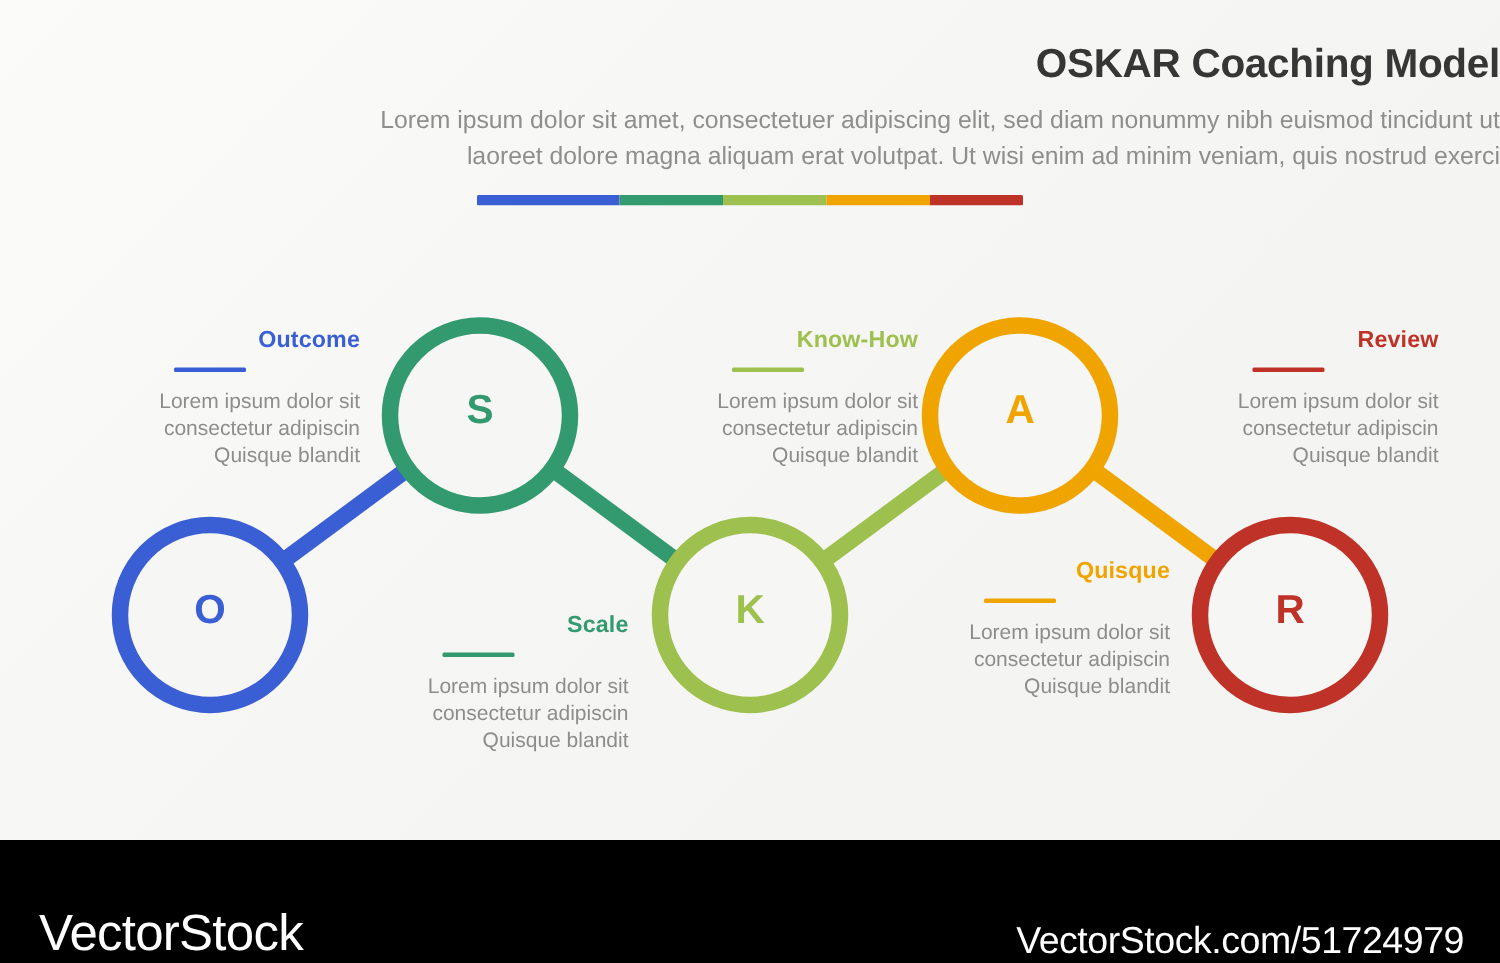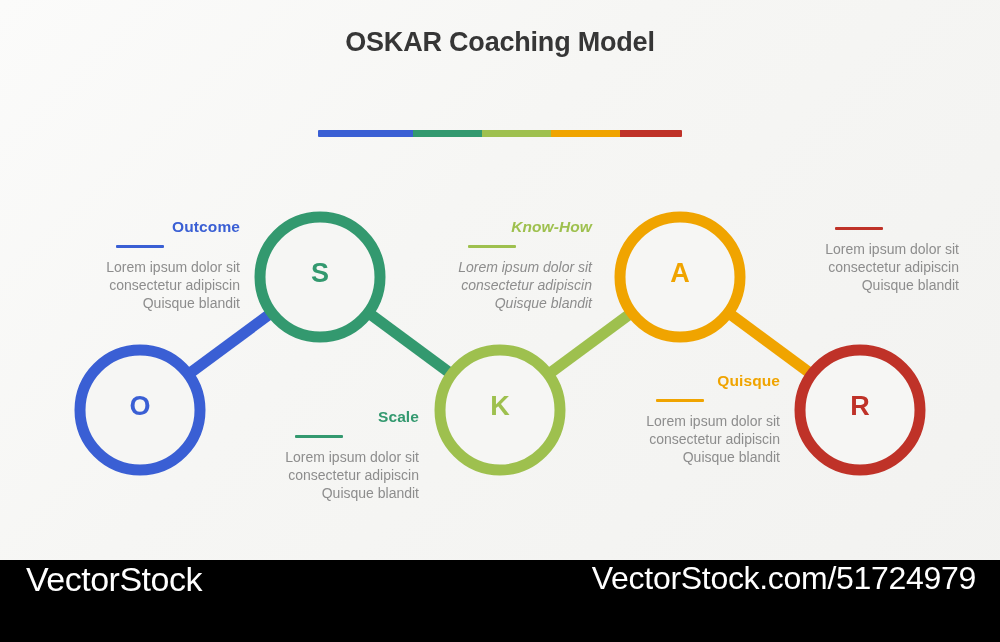--- a/index.html
+++ b/index.html
@@ -13,21 +13,21 @@
     height: 642px;
     overflow: hidden;
     background: linear-gradient(135deg, #fbfbfa 0%, #f6f6f4 40%, #f2f2f0 100%);
     font-family: "Liberation Sans", sans-serif;
   }
   
   #header {
     position: absolute;
     top: 0; left: 0;
     width: 1000px;
-    text-align: center;
+    text-align: right;
   }
   #title {
     margin: 0;
     padding-top: 27px;
     font-size: 27px;
     font-weight: bold;
     color: #363636;
     letter-spacing: -0.2px;
   }
   #subtitle {
@@ -100,43 +100,47 @@
 
   
   #footer {
     position: absolute;
     left: 0;
     top: 560px;
     width: 1000px;
     height: 82px;
     background: #000000;
     display: flex;
-    align-items: flex-start;
+    align-items: flex-end;
     justify-content: space-between;
     box-sizing: border-box;
     padding: 0 24px 0 26px;
   }
   #wm-brand {
     color: #ffffff;
     font-size: 34px;
     letter-spacing: -0.5px;
   }
   #wm-url {
     color: #ffffff;
-    font-size: 32px;
+    font-size: 25px;
     letter-spacing: -0.3px;
   }
 </style>
 </head>
 <body>
 
 <div id="stage">
 
   <div id="header">
     <h1 id="title">OSKAR Coaching Model</h1>
+    <p id="subtitle">
+      <span>Lorem ipsum dolor sit amet, consectetuer adipiscing elit, sed diam nonummy nibh euismod tincidunt ut</span><br>
+      <span>laoreet dolore magna aliquam erat volutpat. Ut wisi enim ad minim veniam, quis nostrud exerci</span>
+    </p>
   </div>
 
   <div id="colorbar">
     <div class="seg seg-0" style="background: rgb(58, 95, 212);"></div>
     <div class="seg seg-1" style="background: rgb(51, 153, 111);"></div>
     <div class="seg seg-2" style="background: rgb(158, 192, 78);"></div>
     <div class="seg seg-3" style="background: rgb(240, 164, 0);"></div>
     <div class="seg seg-4" style="background: rgb(191, 50, 40);"></div>
   </div>
 
@@ -169,31 +173,32 @@
       <div class="textblock" style="left: 40px; top: 218px;">
         <div class="tb-title" style="color: rgb(58, 95, 212);">Outcome</div>
         <div class="tb-rule" style="background: rgb(58, 95, 212);"></div>
         <div class="tb-desc"><span>Lorem ipsum dolor sit</span><br><span>consectetur adipiscin</span><br><span>Quisque blandit</span></div>
       </div>
       <div class="textblock" style="left: 219px; top: 372px; margin-top: 36px;">
         <div class="tb-title" style="color: rgb(51, 153, 111);">Scale</div>
         <div class="tb-rule" style="background: rgb(51, 153, 111);"></div>
         <div class="tb-desc"><span>Lorem ipsum dolor sit</span><br><span>consectetur adipiscin</span><br><span>Quisque blandit</span></div>
       </div>
-      <div class="textblock" style="left: 392px; top: 218px; font-style: italic;">
+      <div class="textblock" style="left: 412px; top: 218px;">
         <div class="tb-title" style="color: rgb(158, 192, 78);">Know-How</div>
         <div class="tb-rule" style="background: rgb(158, 192, 78);"></div>
         <div class="tb-desc"><span>Lorem ipsum dolor sit</span><br><span>consectetur adipiscin</span><br><span>Quisque blandit</span></div>
       </div>
       <div class="textblock" style="left: 580px; top: 372px;">
         <div class="tb-title" style="color: rgb(240, 164, 0);">Quisque</div>
         <div class="tb-rule" style="background: rgb(240, 164, 0);"></div>
         <div class="tb-desc"><span>Lorem ipsum dolor sit</span><br><span>consectetur adipiscin</span><br><span>Quisque blandit</span></div>
       </div>
       <div class="textblock" style="left: 759px; top: 218px;">
+        <div class="tb-title" style="color: rgb(191, 50, 40);">Review</div>
         <div class="tb-rule" style="background: rgb(191, 50, 40);"></div>
         <div class="tb-desc"><span>Lorem ipsum dolor sit</span><br><span>consectetur adipiscin</span><br><span>Quisque blandit</span></div>
       </div>
     </div>
 
   <div id="footer">
     <div id="wm-brand">VectorStock</div>
     <div id="wm-url">VectorStock.com/51724979</div>
   </div>
 

